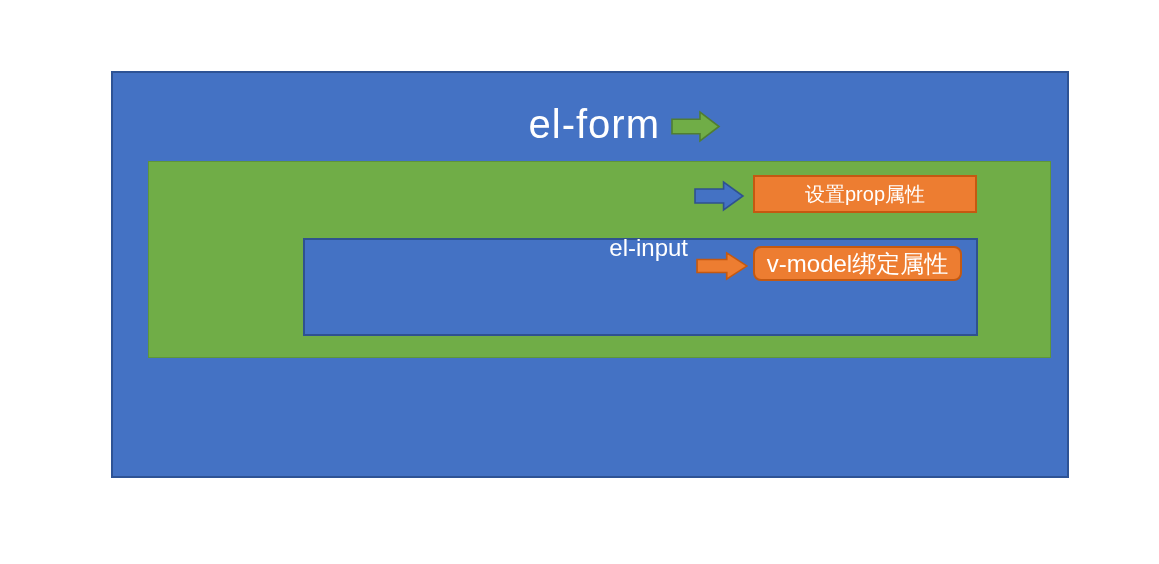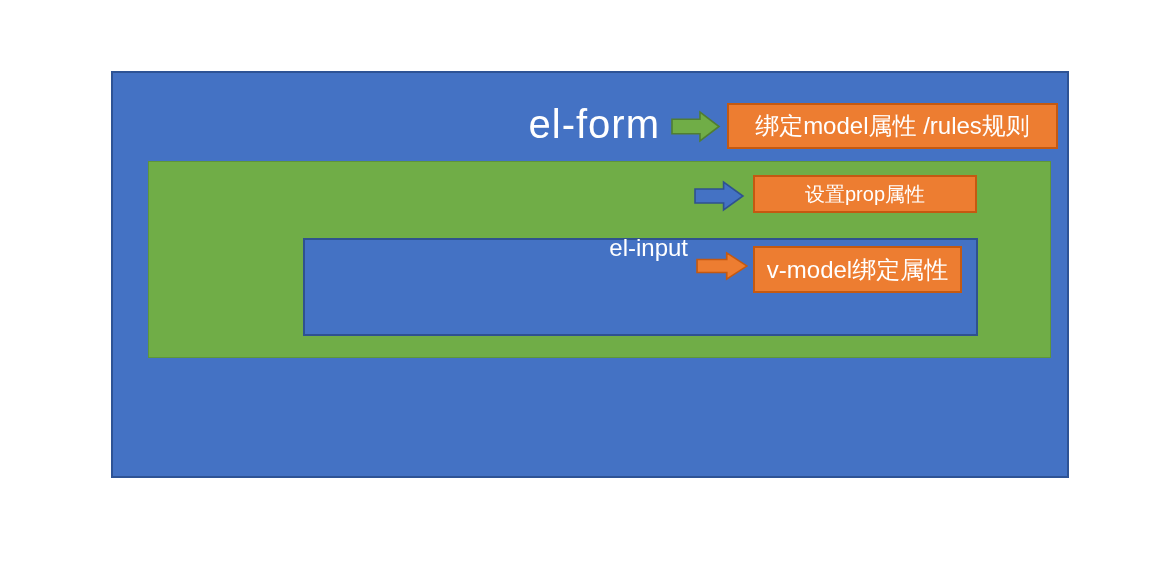--- a/index.html
+++ b/index.html
@@ -93,38 +93,35 @@
     box-sizing: border-box;
     color: #ffffff;
     display: flex;
     align-items: center;
     justify-content: center;
     white-space: nowrap;
     z-index: 4;
   }
   .anno-1 { left: 727px; top: 103px; width: 331px; height: 46px; font-size: 24px; }
   .anno-2 { left: 753px; top: 175px; width: 224px; height: 38px; font-size: 20px; }
-  .anno-3 { left: 753px; top: 246px; width: 209px; height: 47px; font-size: 24px; }
+  .anno-3 { left: 753px; top: 246px; width: 209px; height: 35px; font-size: 24px; border-radius: 8px; }
 </style>
 </head>
 <body>
 
 <div class="canvas">
 
   <div class="outer-box"></div>
   <div class="green-box"></div>
   <div class="inner-box"></div>
 
   <div class="label label-elform">el-form</div>
   <svg class="arrow arrow-green" viewBox="0 0 50 32" preserveAspectRatio="none">
     <polygon points="1,9 29,9 29,2 48,16 29,30 29,23 1,23"></polygon>
   </svg>
-  <div class="anno anno-1">
-    <span>绑定model属性 /rules规则</span>
-  </div>
 
   <svg class="arrow arrow-blue" viewBox="0 0 50 32" preserveAspectRatio="none">
     <polygon points="1,9 29,9 29,2 48,16 29,30 29,23 1,23"></polygon>
   </svg>
   <div class="anno anno-2">
     <span>设置prop属性</span>
   </div>
 
   <div class="label label-elinput">el-input</div>
   <svg class="arrow arrow-orange" viewBox="0 0 50 32" preserveAspectRatio="none">

